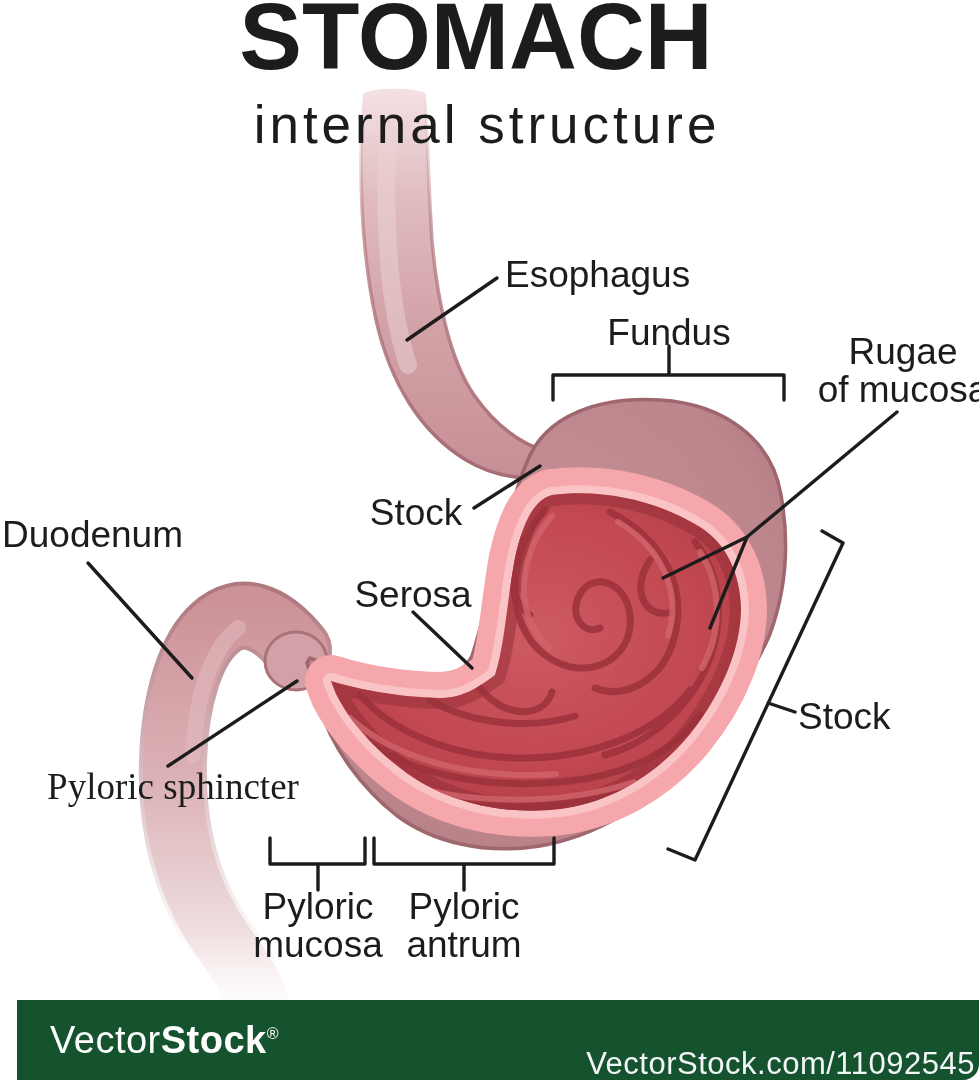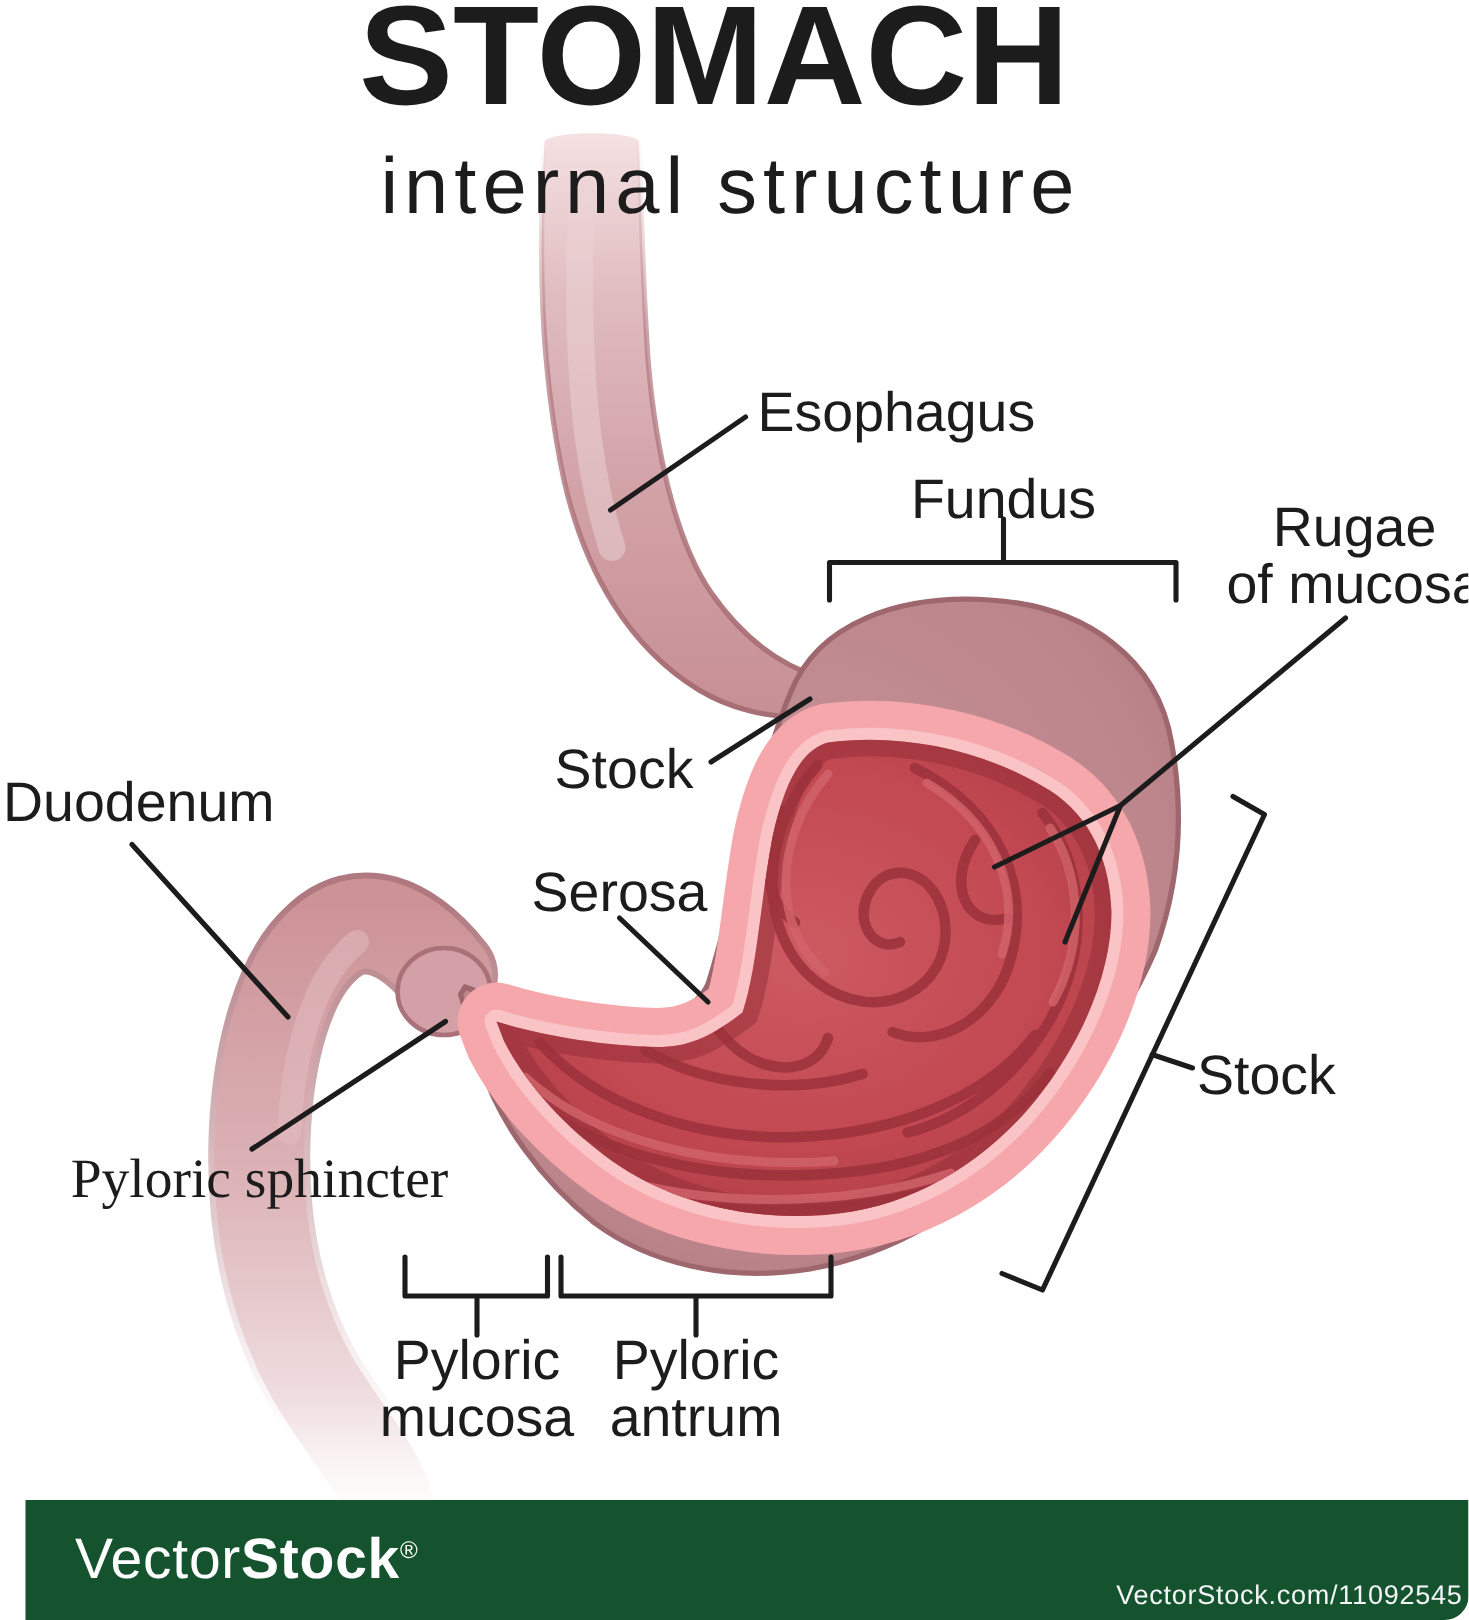--- a/index.html
+++ b/index.html
@@ -9,21 +9,21 @@
   .txt{position:absolute;z-index:2;white-space:nowrap;color:#1c1c1c;}
   .title{left:476px;top:-10px;transform:translateX(-50%);font-size:94px;font-weight:700;line-height:1;}
   .subtitle{left:487px;top:98px;transform:translateX(-50%);font-size:53px;font-weight:400;letter-spacing:4px;line-height:1;}
   .lbl{font-size:37px;line-height:38px;}
   .center{transform:translateX(-50%);text-align:center;}
   .wm-bar{position:absolute;left:17px;top:1000px;width:979px;height:80px;background:#14532d;z-index:3;
           display:flex;align-items:center;justify-content:space-between;}
   .wm-logo{margin-left:33px;color:#ffffff;font-size:38px;font-weight:300;letter-spacing:.5px;}
   .wm-logo b{font-weight:700;}
   .wm-reg{font-size:16px;vertical-align:super;font-weight:400;}
-  .wm-url{margin-right:21px;color:#f4f5f8;font-size:18px;letter-spacing:.5px;margin-top:47px;}
+  .wm-url{margin-right:21px;color:#f4f5f8;font-size:31px;letter-spacing:.5px;margin-top:47px;}
 </style>
 </head>
 <body>
 
 <div class="stage">
 
   <svg class="art" width="979" height="1080" viewBox="0 0 979 1080">
     <defs>
       <linearGradient id="esoFill" x1="0" y1="90" x2="0" y2="470" gradientUnits="userSpaceOnUse">
         <stop offset="0" stop-color="#f4e1e2"></stop>

